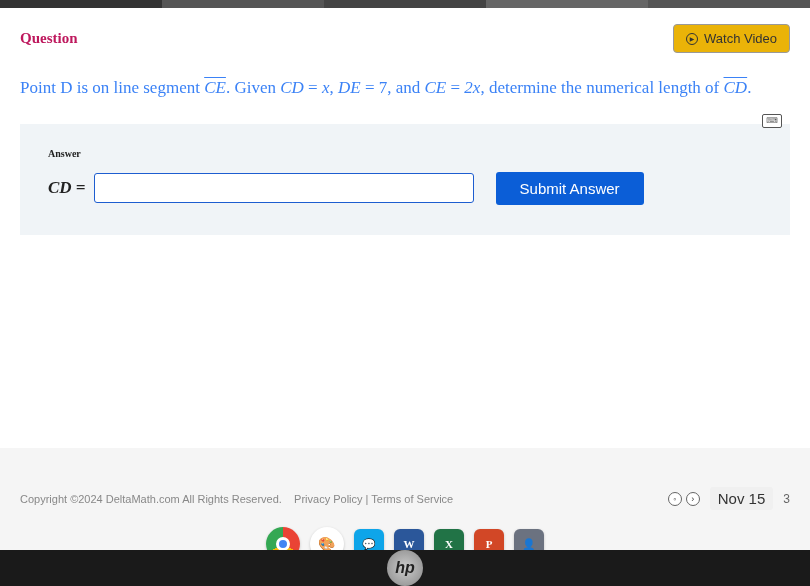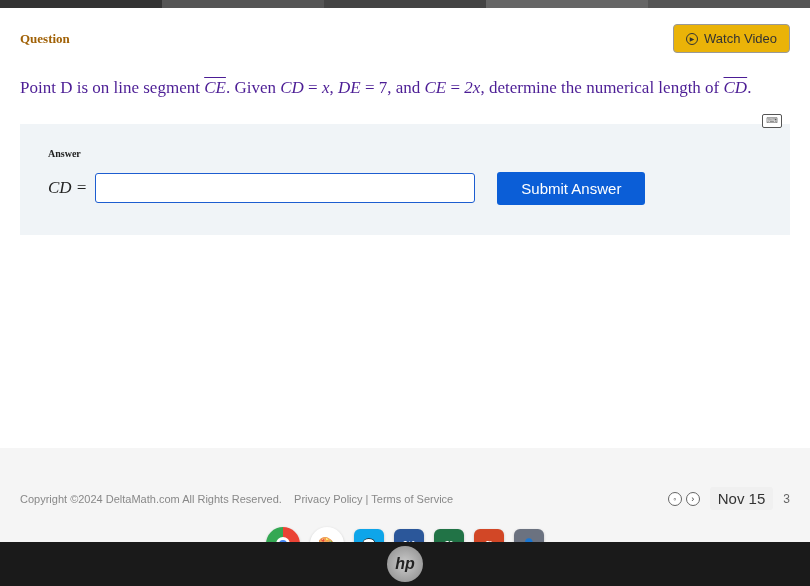--- a/index.html
+++ b/index.html
@@ -21,23 +21,23 @@
       height: 440px;
       position: relative;
     }
     .question-header {
       display: flex;
       align-items: center;
       justify-content: space-between;
       padding: 0 20px 10px 20px;
     }
     .question-label {
-      font-size: 13px;
-      font-weight: bold;
-      color: #a16207;
+      font-size: 15px;
+      font-weight: bold;
+      color: #be185d;
     }
     .watch-video-btn {
       border: 1px solid #999;
       background: #eab308;
       padding: 6px 12px;
       border-radius: 4px;
       font-size: 13px;
       color: #333;
       display: flex;
       align-items: center;
@@ -50,21 +50,21 @@
       height: 12px;
       border: 1.5px solid #333;
       border-radius: 50%;
       display: inline-flex;
       align-items: center;
       justify-content: center;
       font-size: 6px;
     }
     .problem-text {
       font-size: 17px;
-      color: #4c1d95;
+      color: #3b82f6;
       padding: 10px 20px 20px 20px;
       line-height: 1.8;
     }
     .overline {
       text-decoration: overline;
       font-style: italic;
     }
     .mathvar {
       font-style: italic;
     }
@@ -98,20 +98,21 @@
     }
     .answer-row {
       display: flex;
       align-items: center;
       gap: 8px;
     }
     .cd-label {
       font-style: italic;
       font-size: 17px;
       color: #222;
+      font-weight: bold;
     }
     .answer-input {
       width: 380px;
       height: 30px;
       border: 1.5px solid #1d5dd0;
       border-radius: 3px;
       padding: 0 8px;
       font-size: 15px;
       background: #fff;
     }
@@ -207,21 +208,21 @@
       height: 30px;
       font-size: 11px;
       color: #fff;
       font-weight: bold;
     }
     .laptop-bezel {
       position: absolute;
       bottom: 0;
       left: 0;
       right: 0;
-      height: 44px;
+      height: 36px;
       background: #1a1a1a;
       display: flex;
       align-items: center;
       justify-content: center;
     }
     .hp-logo {
       width: 36px;
       height: 36px;
       border-radius: 50%;
       background: radial-gradient(circle, #ccc 0%, #888 100%);

